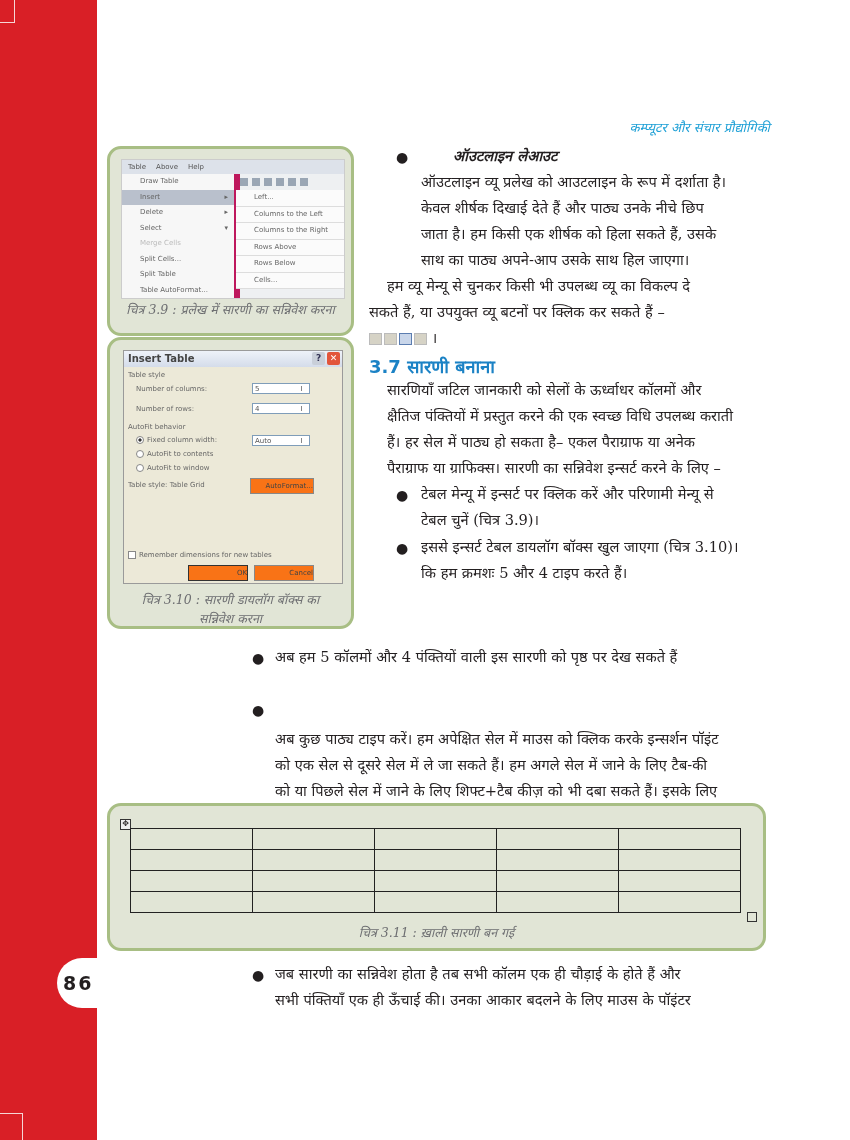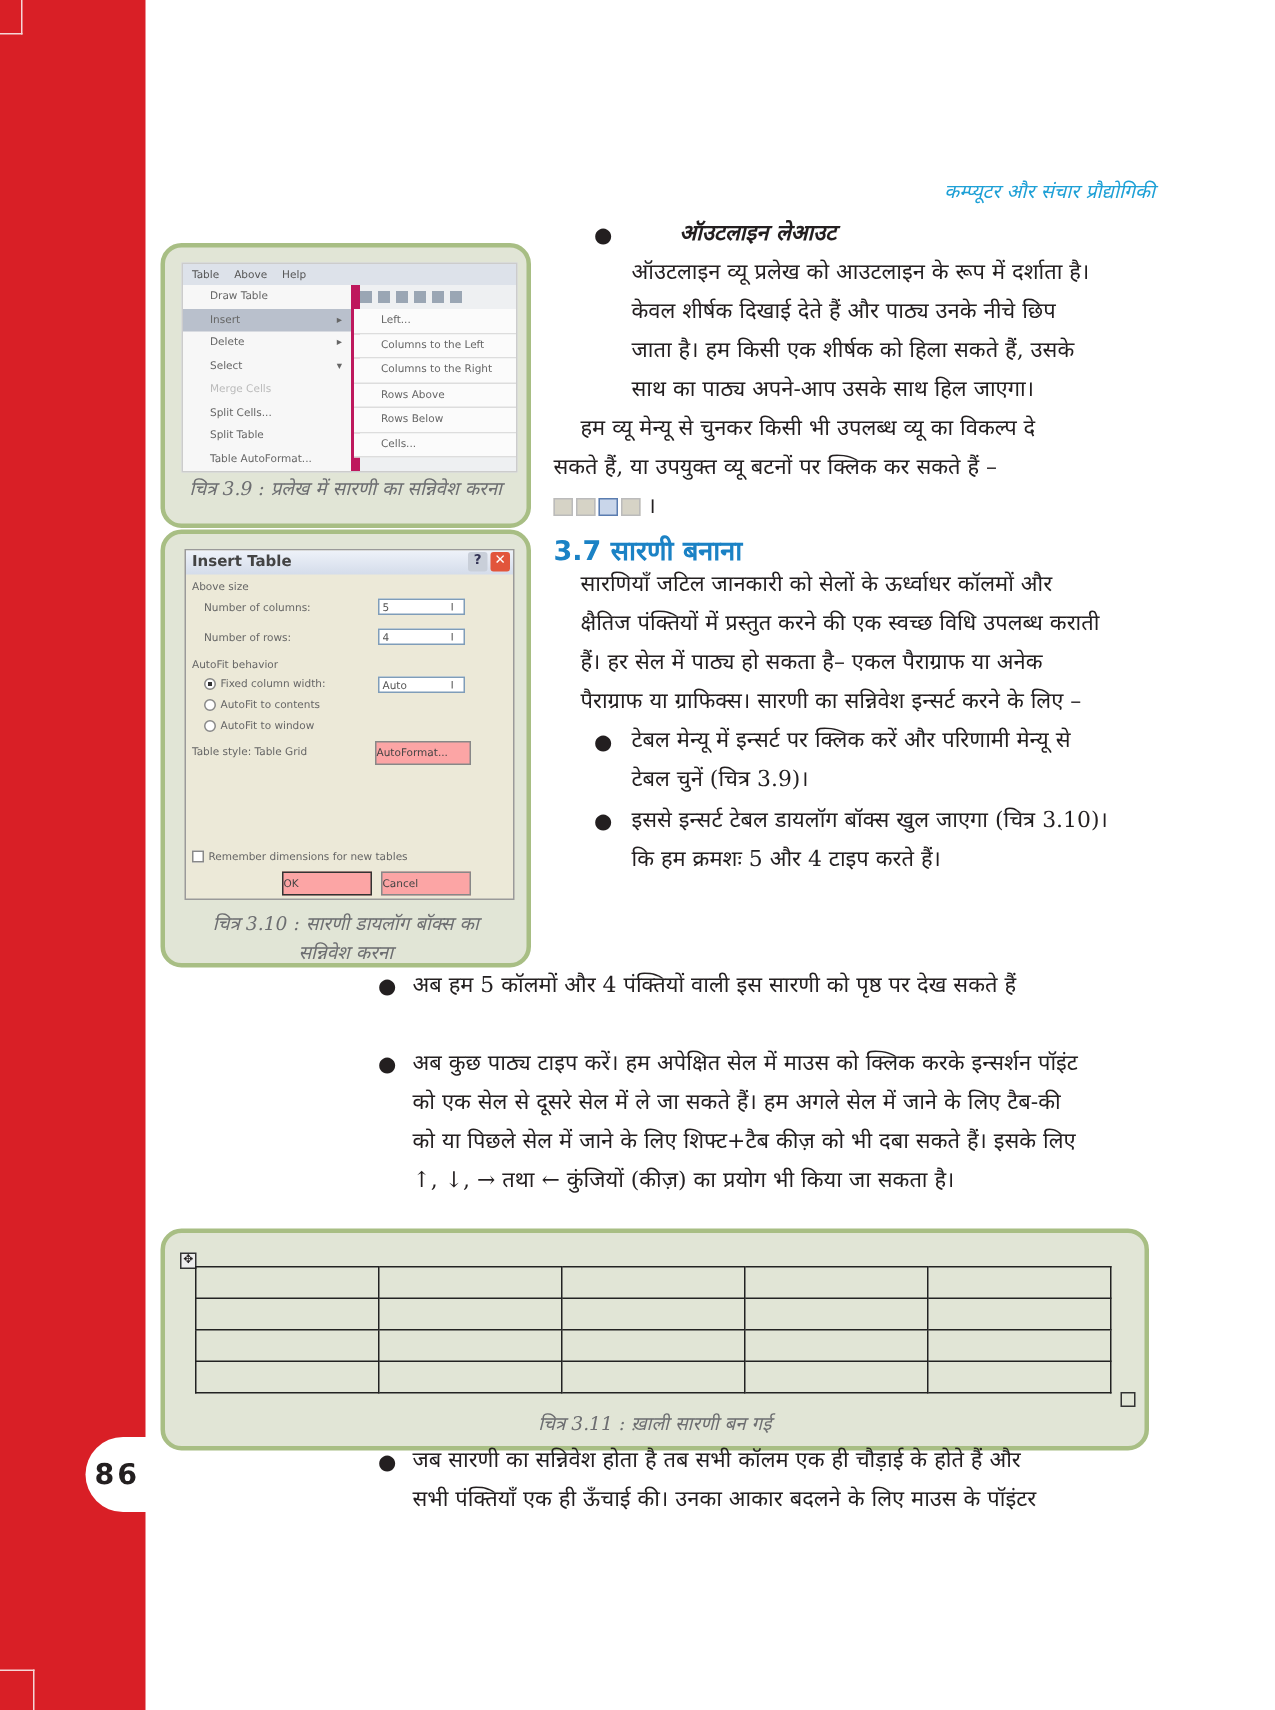--- a/index.html
+++ b/index.html
@@ -6,21 +6,21 @@
   body{width:850px;height:1140px;position:relative;background:#ffffff;overflow:hidden;
        font-family:"DejaVu Serif","Liberation Serif",serif;color:#231f20;}
   .redbar{position:absolute;left:0;top:0;width:97px;height:1140px;background:#d91f26;}
   .crop{position:absolute;border:1.5px solid #f6d6d6;}
   .crop.tl{left:-2px;top:-2px;width:16px;height:24px;border-left:none;border-top:none;}
   .crop.bl{left:-2px;top:1113px;width:24px;height:40px;border-left:none;border-bottom:none;}
   .pagenum{position:absolute;left:57px;top:958px;width:46px;height:50px;background:#fff;
        border-radius:25px 0 0 25px;font-family:"DejaVu Sans","Liberation Sans",sans-serif;
        font-size:19px;font-weight:bold;color:#231f20;line-height:50px;padding-left:6px;letter-spacing:2px;}
   .running-head{position:absolute;right:80px;top:118px;font-style:italic;font-size:13px;color:#1ea0d6;}
-  .figbox{position:absolute;background:#e1e5d6;border:3px solid #a8be84;border-radius:14px;box-sizing:border-box;margin-top:16px;}
+  .figbox{position:absolute;background:#e1e5d6;border:3px solid #a8be84;border-radius:14px;box-sizing:border-box;}
   .caption{font-style:italic;color:#6d6e71;font-size:12.5px;text-align:center;}
   
   .menu-shot{position:absolute;left:11px;top:10px;width:222px;height:138px;background:#eef0f2;border:1px solid #ccc;overflow:hidden;}
   .menubar{height:14px;background:#dde2ea;font-family:"DejaVu Sans",sans-serif;font-size:7px;color:#555;display:flex;gap:10px;padding-left:6px;align-items:center;}
   .menu-left{position:absolute;left:0;top:14px;width:112px;bottom:0;background:#f7f7f7;border-right:6px solid #be185d;font-family:"DejaVu Sans",sans-serif;font-size:7px;color:#666;}
   .menu-left .mi{height:15.5px;line-height:15.5px;padding-left:18px;position:relative;}
   .menu-left .mi.hl{background:#b9c0cc;}
   .menu-left .mi .arr{position:absolute;right:6px;}
   .menu-right{position:absolute;left:114px;top:14px;right:0;bottom:0;font-family:"DejaVu Sans",sans-serif;font-size:7px;color:#666;}
   .tb{height:16px;display:flex;gap:4px;align-items:center;padding-left:4px;}
@@ -33,21 +33,21 @@
   .dlg-btns span{width:13px;height:13px;display:inline-block;text-align:center;line-height:13px;font-size:9px;color:#fff;border-radius:2px;}
   .help{background:#c9cfd9;color:#335 !important;}
   .closeb{background:#e2553b;}
   .grp{position:absolute;left:4px;font-size:7px;color:#666;}
   .row{position:absolute;left:12px;font-size:7px;color:#666;}
   .spin{position:absolute;left:128px;width:58px;height:11px;background:#fff;border:1px solid #7f9db9;font-size:7px;line-height:11px;padding-left:2px;box-sizing:border-box;}
   .spin:after{content:"";position:absolute;right:2px;top:2px;width:5px;height:5px;border-left:1px solid #888;}
   .radio{display:inline-block;width:6px;height:6px;border-radius:50%;border:1px solid #888;background:#fff;margin-right:3px;vertical-align:middle;}
   .radio.on{background:radial-gradient(#333 35%,#fff 40%);}
   .chk{display:inline-block;width:6px;height:6px;border:1px solid #888;background:#fff;margin-right:3px;vertical-align:middle;}
-  .dbtn{position:absolute;height:14px;background:#fca5a5;border:1px solid #888;font-size:7px;text-align:left;line-height:14px;color:#444;}
+  .dbtn{position:absolute;height:14px;background:#f97316;border:1px solid #888;font-size:7px;text-align:right;line-height:14px;color:#444;}
   
   .txt{position:absolute;font-size:14.6px;line-height:26px;color:#231f20;}
   .bullet{position:absolute;font-size:14px;}
   .h2{position:absolute;left:369px;top:342px;font-family:"DejaVu Sans","Liberation Sans",sans-serif;font-weight:bold;font-size:18px;color:#1b82c5;margin-top:12px;}
   .viewbtns{display:inline-flex;gap:2px;vertical-align:middle;}
   .viewbtns span{width:11px;height:10px;background:#d6d3c6;border:1px solid #bbb;display:inline-block;}
   .viewbtns span.sel{border-color:#5b7db0;background:#c9d6ea;}
   
   .grid{position:absolute;left:20px;top:22px;border-collapse:collapse;}
   .grid td{border:1.5px solid #222;width:121px;height:20px;padding:0;}
@@ -104,21 +104,21 @@
 
 <div class="figbox" style="left:107px;top:337px;width:247px;height:292px;">
   <div class="dlg">
     <div class="dlg-title">
       <span>Insert Table</span>
       <div class="dlg-btns">
           <span class="help">?</span>
           <span class="closeb">✕</span>
         </div>
     </div>
-    <div class="grp" style="top:20px">Above size</div>
+    <div class="grp" style="top:20px">Table style</div>
     <div class="row" style="top:34px">Number of columns:</div>
     <div class="spin" style="top:32px">5</div>
     <div class="row" style="top:54px">Number of rows:</div>
     <div class="spin" style="top:52px">4</div>
     <div class="grp" style="top:72px">AutoFit behavior</div>
     <div class="row" style="top:85px"><span class="radio on"></span><span>Fixed column width:</span></div>
     <div class="spin" style="top:84px">Auto</div>
     <div class="row" style="top:99px"><span class="radio"></span><span>AutoFit to contents</span></div>
     <div class="row" style="top:113px"><span class="radio"></span><span>AutoFit to window</span></div>
     <div class="grp" style="top:130px">Table style: Table Grid</div>
@@ -168,21 +168,21 @@
 <div class="txt" style="left:421px;top:534px;width:356px;">
   <div>इससे इन्सर्ट टेबल डायलॉग बॉक्स खुल जाएगा (चित्र 3.10)।</div>
     <div>कि हम क्रमशः 5 और 4 टाइप करते हैं।</div>
 </div>
 
 <div class="bullet" style="left:252px;top:650px;">●</div>
 <div class="txt" style="left:275px;top:644px;width:500px;">
   <div>अब हम 5 कॉलमों और 4 पंक्तियों वाली इस सारणी को पृष्ठ पर देख सकते हैं</div>
 </div>
 <div class="bullet" style="left:252px;top:702px;">●</div>
-<div class="txt" style="left:275px;top:696px;width:500px;">
+<div class="txt" style="left:275px;top:726px;width:500px;">
   <div>अब कुछ पाठ्य टाइप करें। हम अपेक्षित सेल में माउस को क्लिक करके इन्सर्शन पॉइंट</div>
     <div>को एक सेल से दूसरे सेल में ले जा सकते हैं। हम अगले सेल में जाने के लिए टैब-की</div>
     <div>को या पिछले सेल में जाने के लिए शिफ्ट+टैब कीज़ को भी दबा सकते हैं। इसके लिए</div>
     <div>↑, ↓, →  तथा ←  कुंजियों (कीज़) का प्रयोग भी किया जा सकता है।</div>
 </div>
 
 <div class="figbox" style="left:107px;top:803px;width:659px;height:148px;">
   <div class="movehandle">✥</div>
   <table class="grid">
     <tbody>

